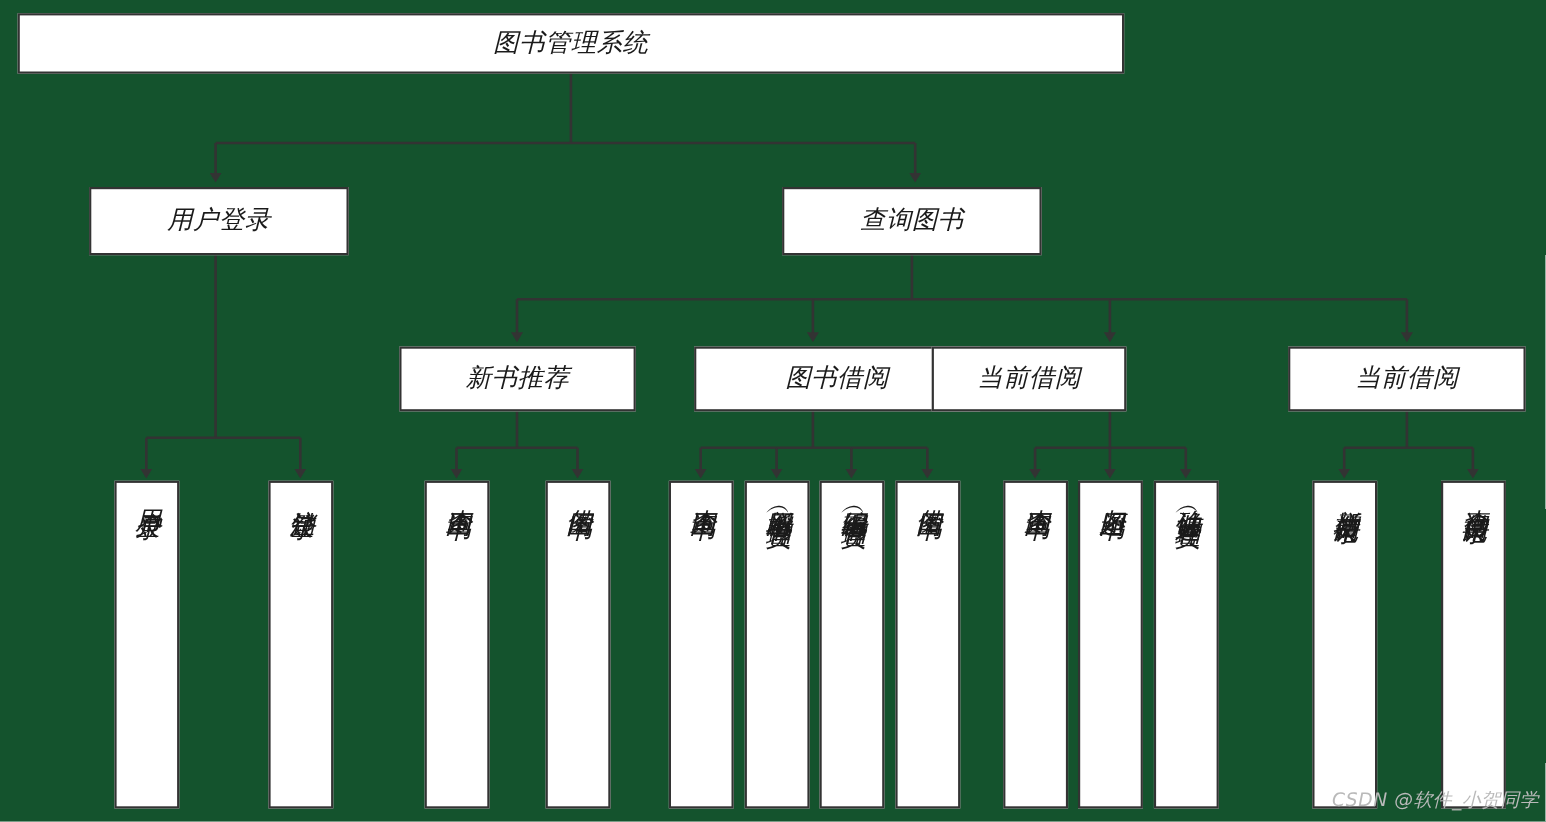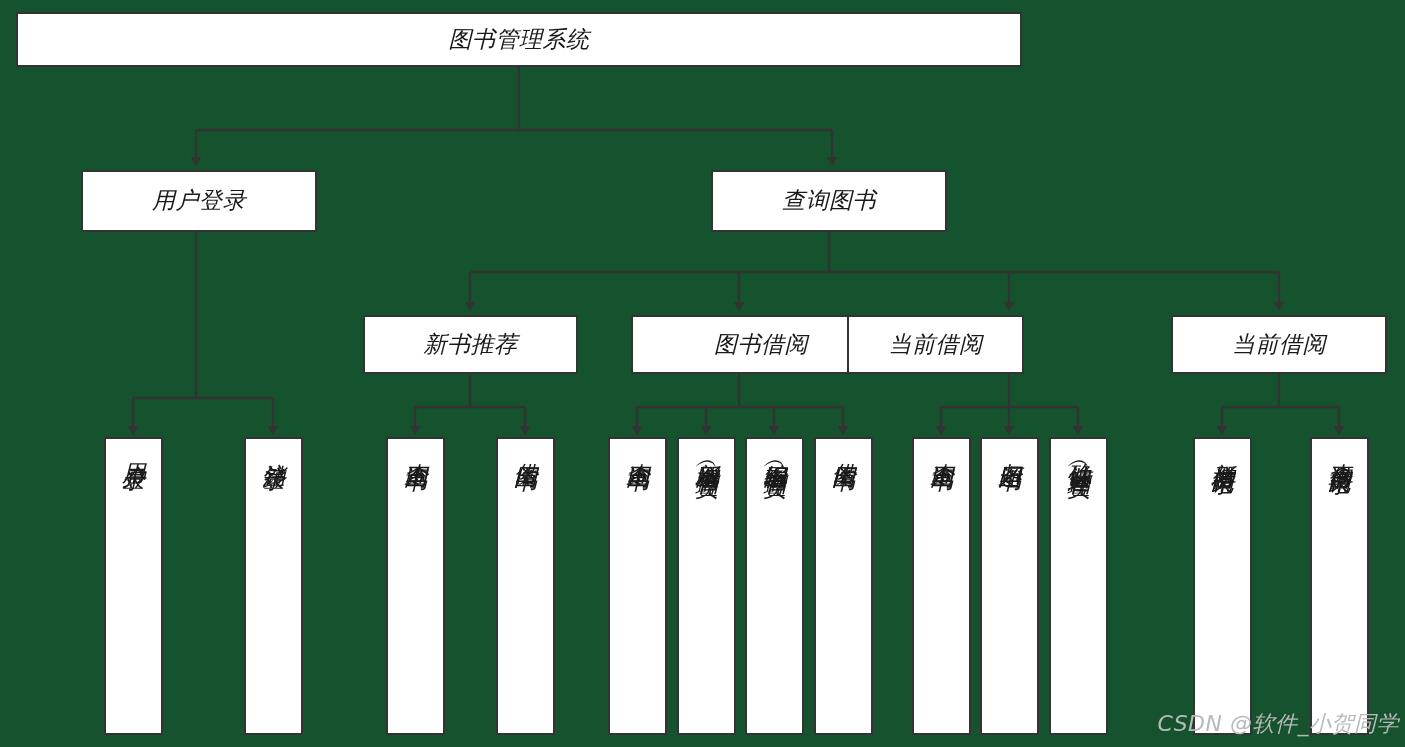--- a/index.html
+++ b/index.html
@@ -56,21 +56,21 @@
     text-orientation: upright;
     font-size: 23px;
     letter-spacing: 2px;
     line-height: 1;
     text-align: center;
   }
   .watermark {
     position: absolute;
     right: 6px;
     bottom: 8px;
-    font-size: 22px;
+    font-size: 17px;
     color: #b9b9b9;
     white-space: nowrap;
     letter-spacing: 0.5px;
     font-family: "DejaVu Sans", "Liberation Sans", sans-serif;
   }
 </style>
 </head>
 <body>
 
 <div id="stage">

